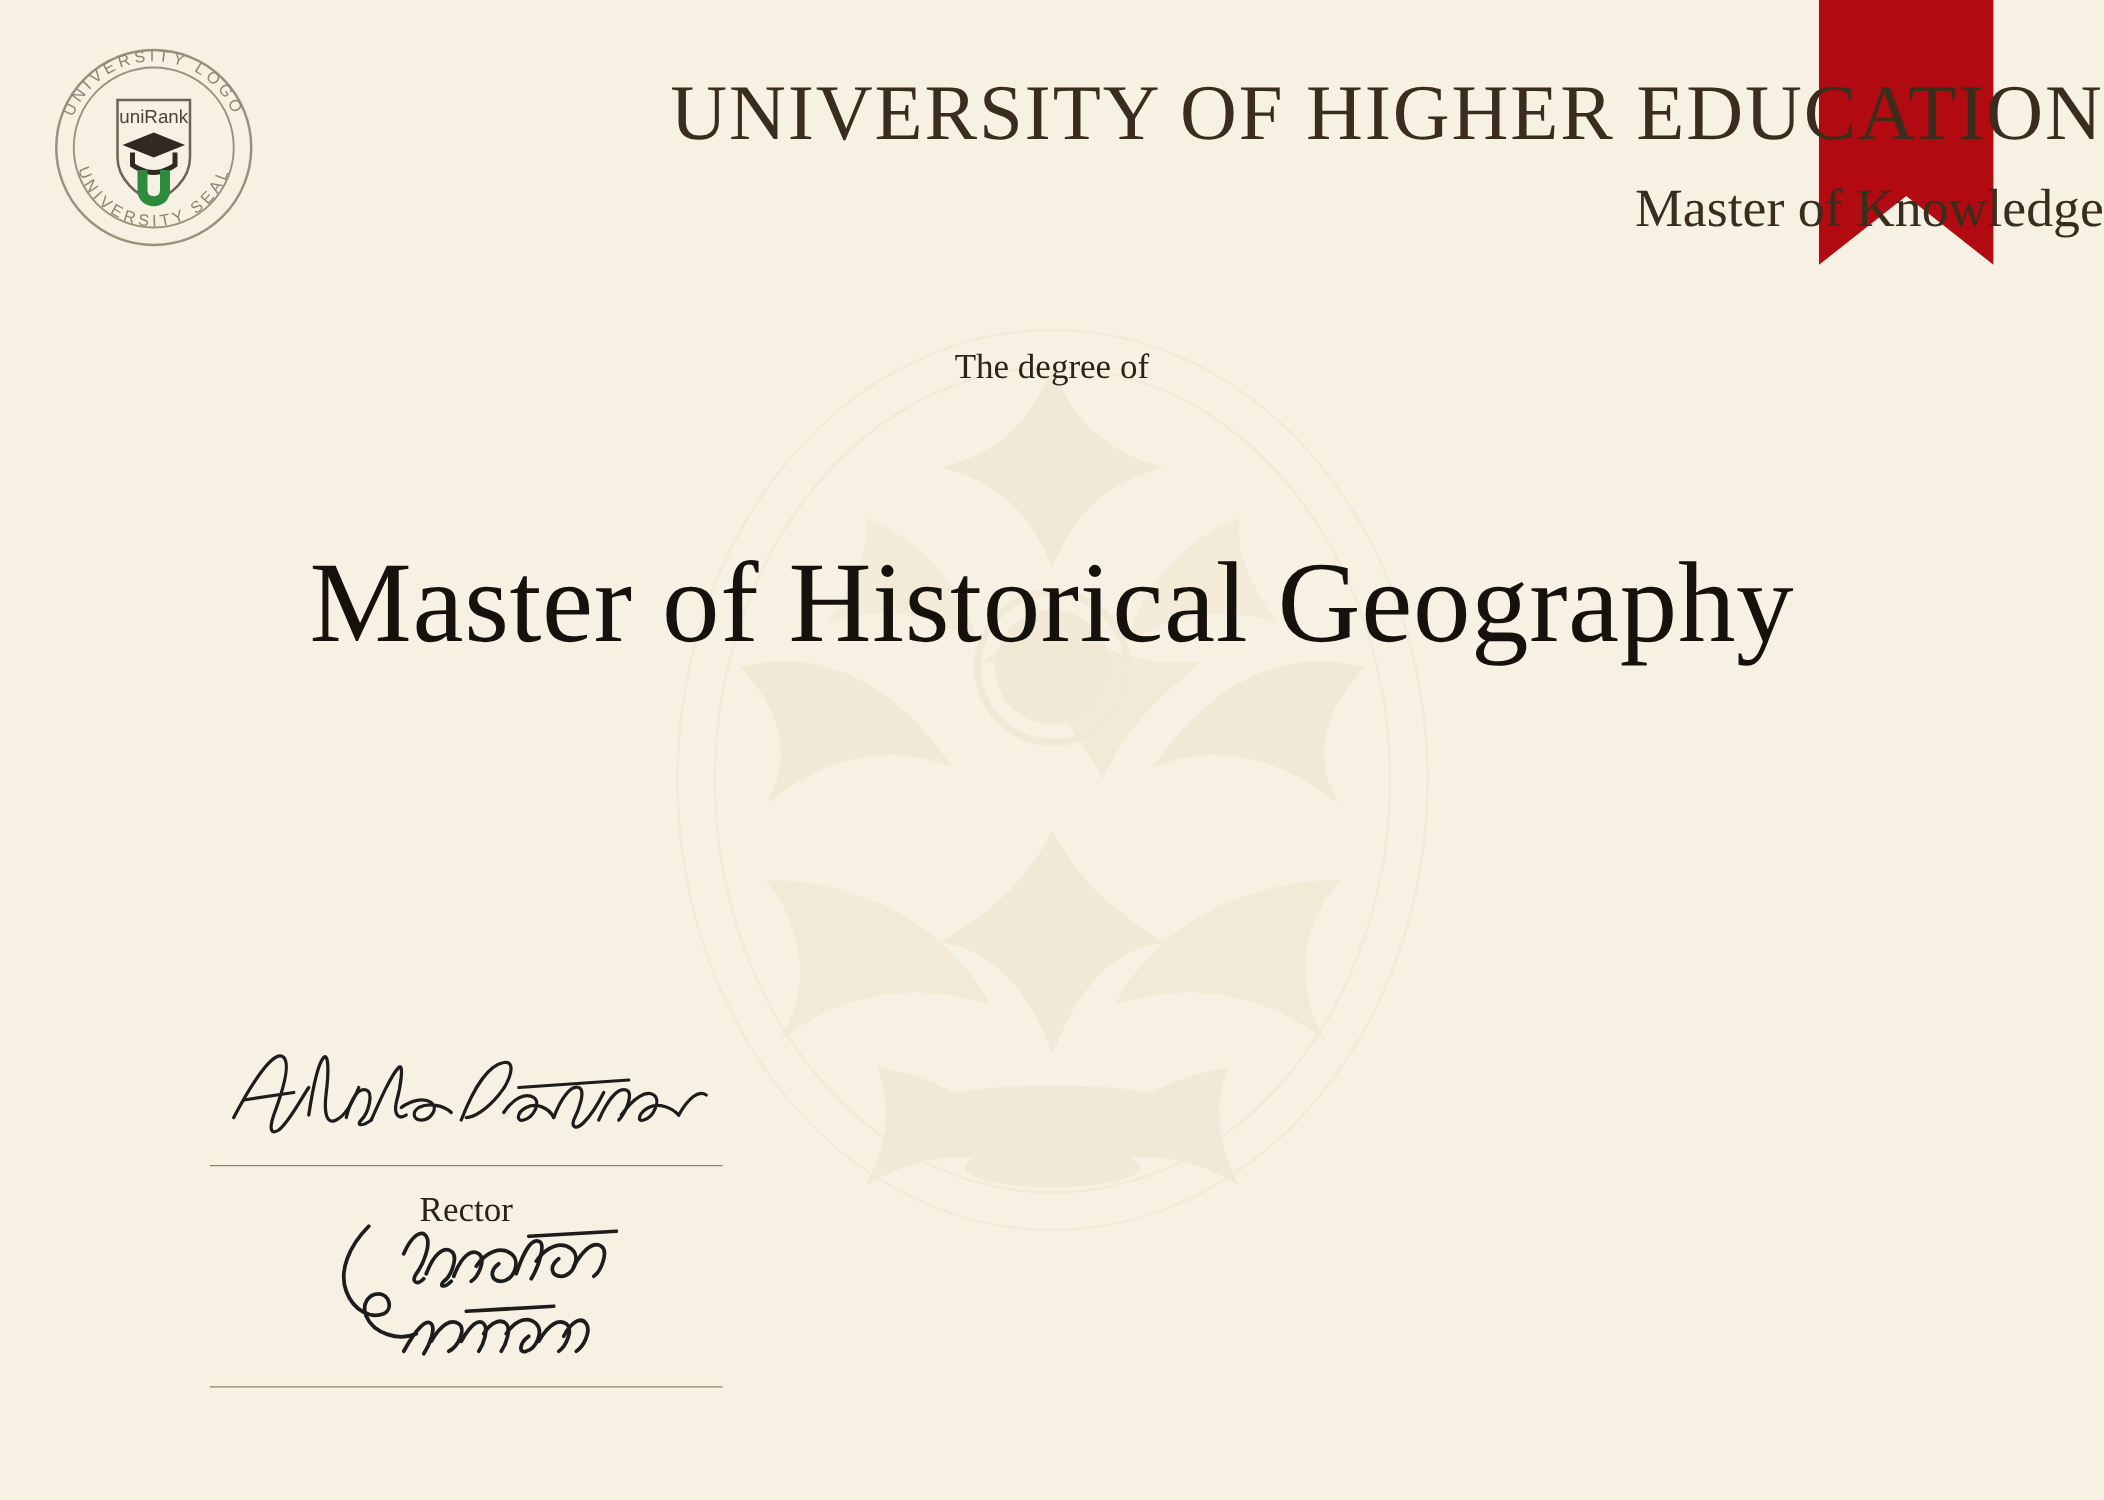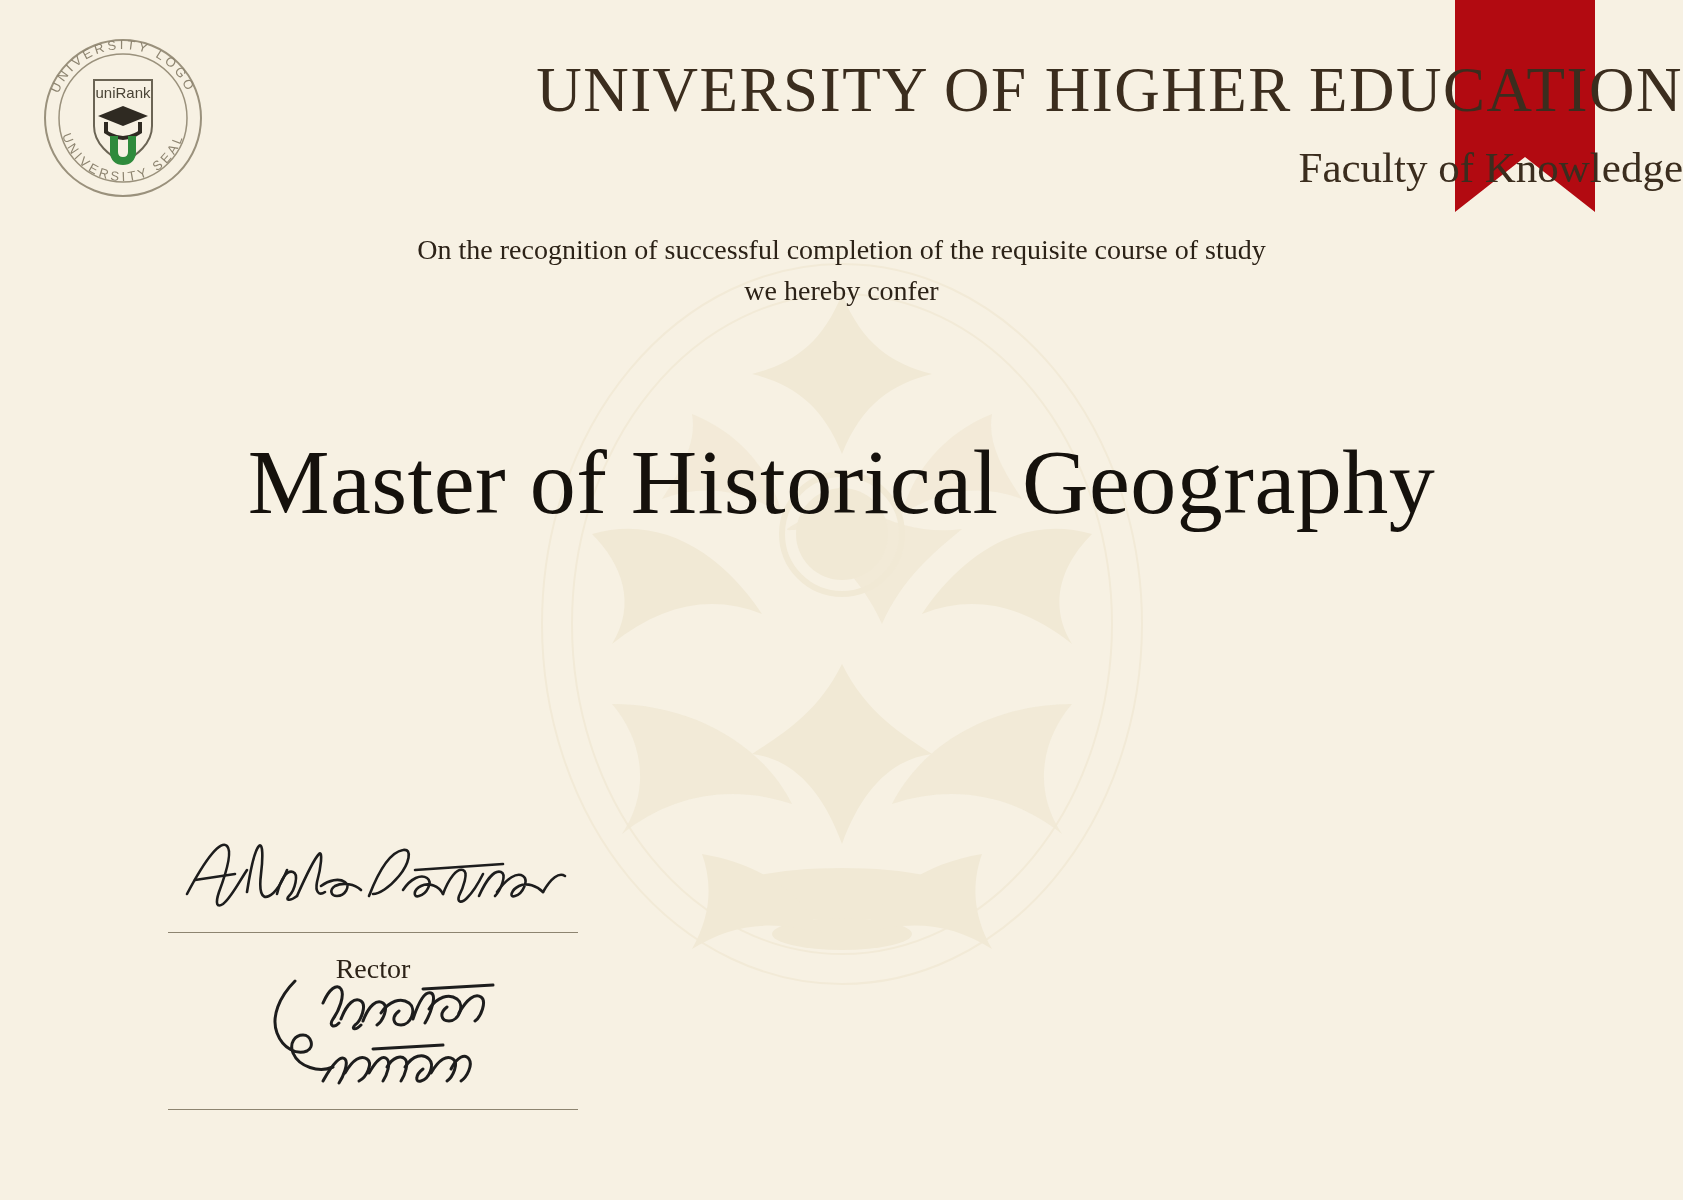--- a/index.html
+++ b/index.html
@@ -189,28 +189,25 @@
     <text x="91" y="80" text-anchor="middle" font-family="Liberation Sans, sans-serif" font-size="15" fill="#4a4436">uniRank</text>
 
     <path d="M66 98 L91 88 L116 98 L91 108 Z" fill="#2f2a22"></path>
     <path d="M74 104 L74 114 C74 114 82 120 91 120 C100 120 108 114 108 114 L108 104" fill="none" stroke="#2f2a22" stroke-width="4"></path>
 
     <path d="M82 118 L82 134 C82 140 86 143 91 143 C96 143 100 140 100 134 L100 118" fill="none" stroke="#2f8b3c" stroke-width="8" stroke-linecap="butt"></path>
   </svg>
 
   <div class="header">
     <div class="uni-name">UNIVERSITY OF HIGHER EDUCATION</div>
-    <div class="faculty">Faculty of Knowledge</div>
+    <div class="faculty">Master of Knowledge</div>
   </div>
 
   <div class="body-text">
-    <div class="recognition">
-      <div>On the recognition of successful completion of the requisite course of study</div>
-      <div>we hereby confer</div>
-    </div>
+    <div class="degree-of">The degree of</div>
   </div>
 
   <div class="degree-title">Master of Historical Geography</div>
 
   <div class="signatures">
 
     <div class="sig-block">
       <div class="sig-img">
         <svg width="400" height="110" viewBox="0 0 400 110" xmlns="http://www.w3.org/2000/svg">
           <g fill="none" stroke="#1d1d1d" stroke-width="2.6" stroke-linecap="round">

